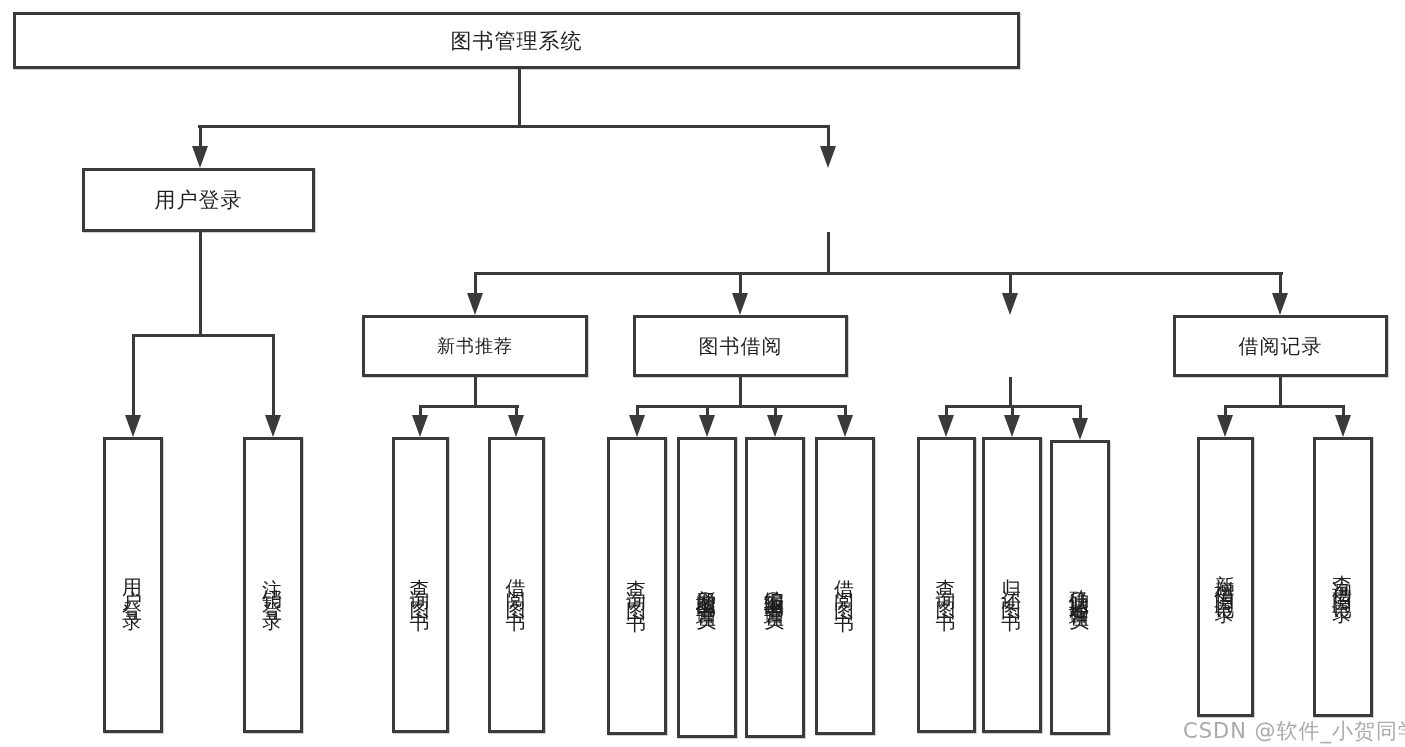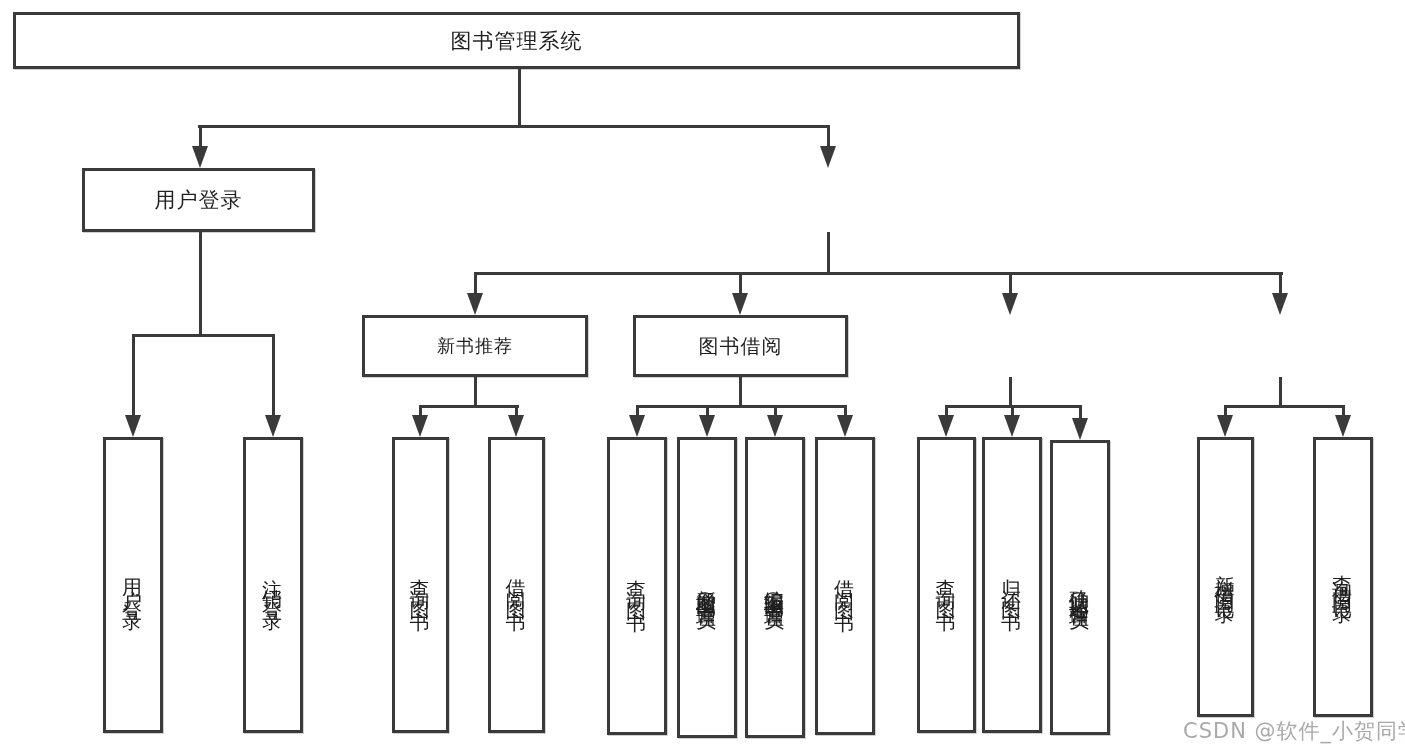--- a/index.html
+++ b/index.html
@@ -67,20 +67,23 @@
 
   <div class="box" style="left:82px;top:168px;width:233px;height:64px;">
     <span>用户登录</span>
   </div>
 
   <div class="box" style="left:362px;top:315px;width:226px;height:62px;font-size:18px;">
     <span>新书推荐</span>
   </div>
   <div class="box" style="left:633px;top:315px;width:215px;height:62px;font-size:20px;">
     <span>图书借阅</span>
+  </div>
+  <div class="box" style="left:1173px;top:315px;width:215px;height:62px;font-size:20px;">
+    <span>借阅记录</span>
   </div>
 
   <div class="vbox" style="left:103px;top:437px;width:60px;height:296px;">
     <span class="vtext">用户登录</span>
   </div>
   <div class="vbox" style="left:243px;top:437px;width:60px;height:296px;">
     <span class="vtext">注销登录</span>
   </div>
 
   <div class="vbox" style="left:392px;top:437px;width:57px;height:296px;">

